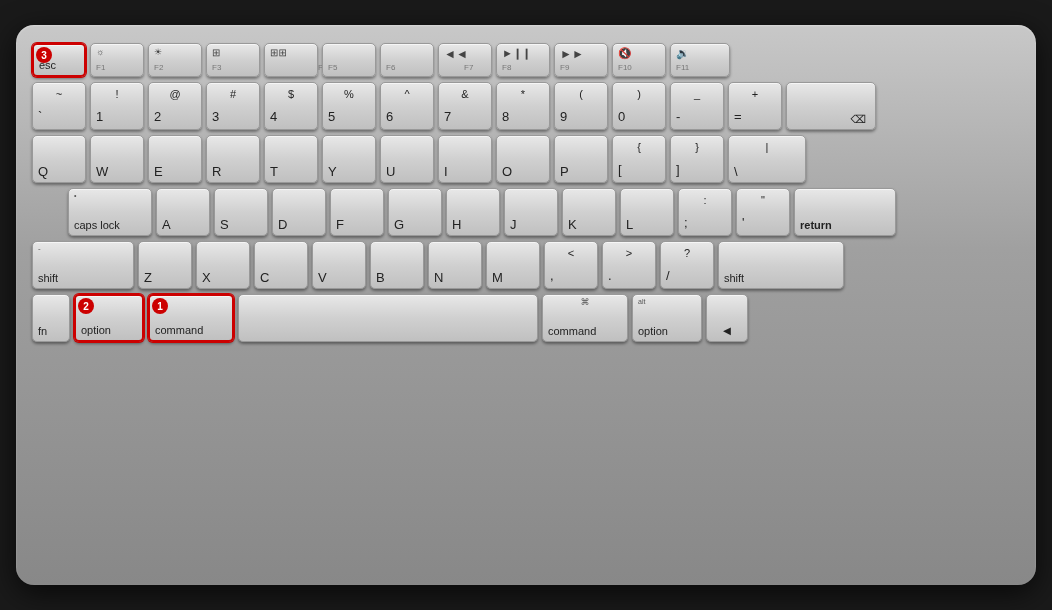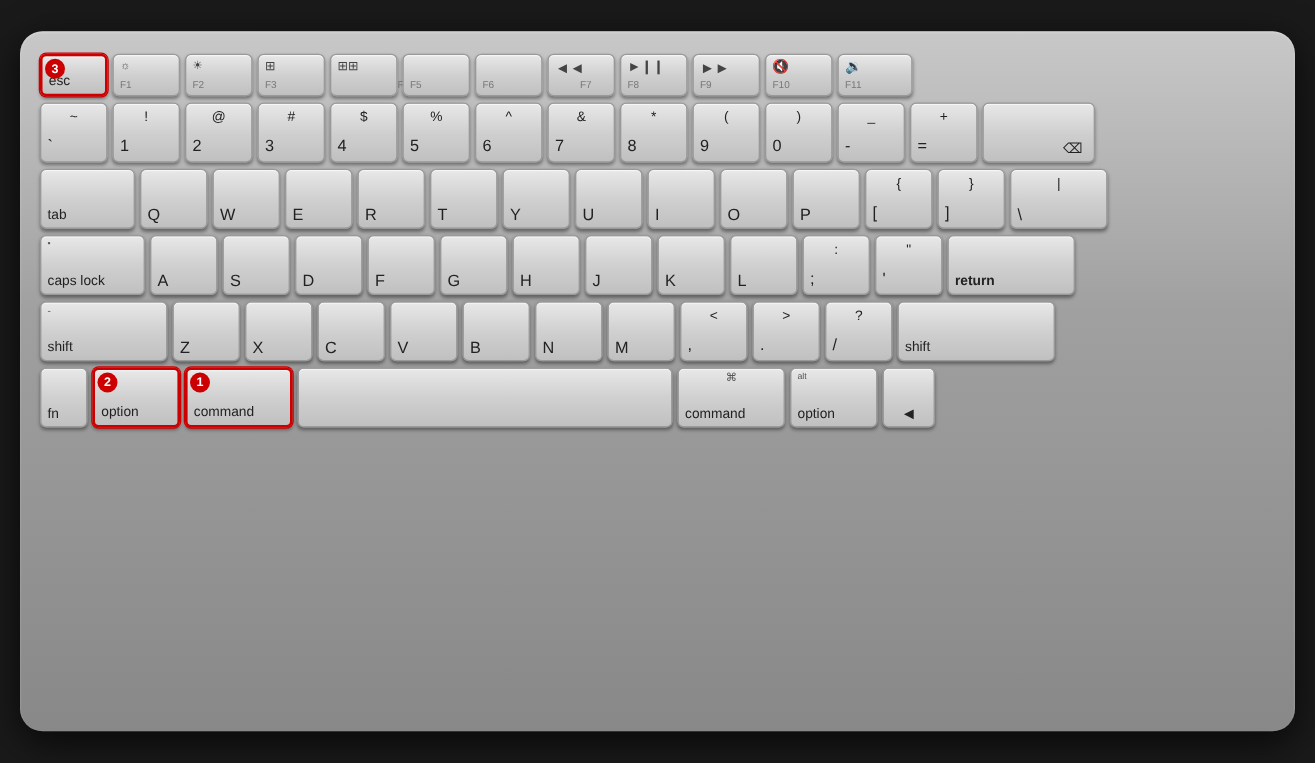--- a/index.html
+++ b/index.html
@@ -70,21 +70,21 @@
       color: #444;
       position: absolute;
       top: 3px;
       left: 5px;
     }
     .key-std   { width: 54px; height: 48px; }
     .key-letter { width: 54px; height: 48px; }
     .key-esc   { width: 54px; height: 34px; }
     .key-fkey  { width: 54px; height: 34px; }
     .key-tab   { width: 76px; height: 48px; }
-    .key-caps  { width: 84px; height: 48px; }
+    .key-caps  { width: 84px; height: 48px; margin-left: 36px; }
     .key-shift-l { width: 102px; height: 48px; }
     .key-shift-r { width: 126px; height: 48px; }
     .key-fn-key { width: 38px; height: 48px; }
     .key-ctrl  { width: 54px; height: 48px; }
     .key-option { width: 70px; height: 48px; }
     .key-command { width: 86px; height: 48px; }
     .key-space { width: 300px; height: 48px; }
     .key-command-r { width: 86px; height: 48px; }
     .key-option-r { width: 70px; height: 48px; }
     .key-arrow { width: 54px; height: 48px; }
@@ -258,23 +258,20 @@
     <div class="key key-std key-num">
       <span class="num-top">+</span>
       <span class="num-bot">=</span>
     </div>
     <div class="key key-backspace">
       <span class="main-label" style="font-size:11px; align-self:flex-end; padding-right:4px;">⌫</span>
     </div>
   </div>
 
   <div class="key-row">
-    <div class="key key-tab">
-      <span class="main-label" style="font-size:11px;">tab</span>
-    </div>
     <div class="key key-letter">
       <span class="main-label">Q</span>
     </div>
     <div class="key key-letter">
       <span class="main-label">W</span>
     </div>
     <div class="key key-letter">
       <span class="main-label">E</span>
     </div>
     <div class="key key-letter">

